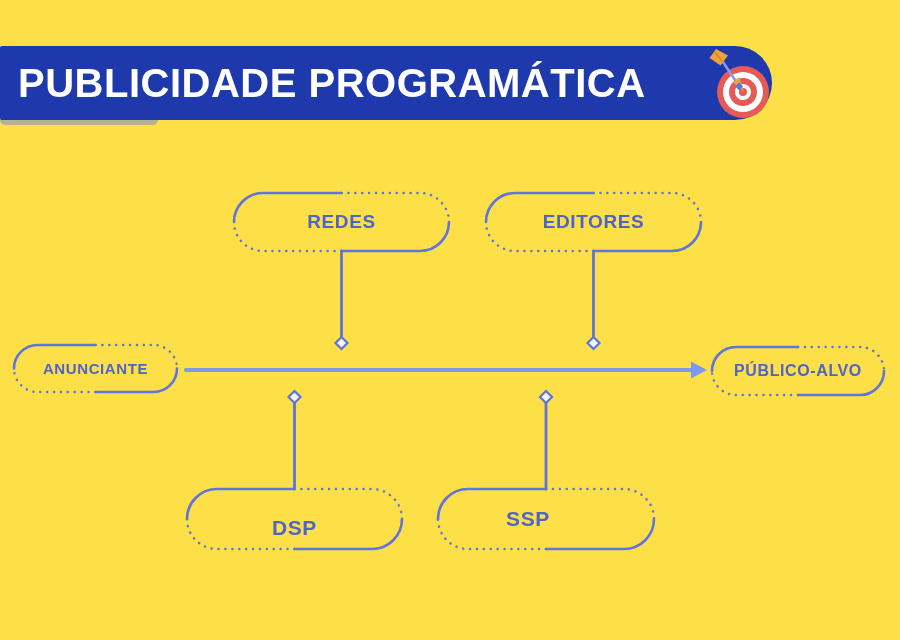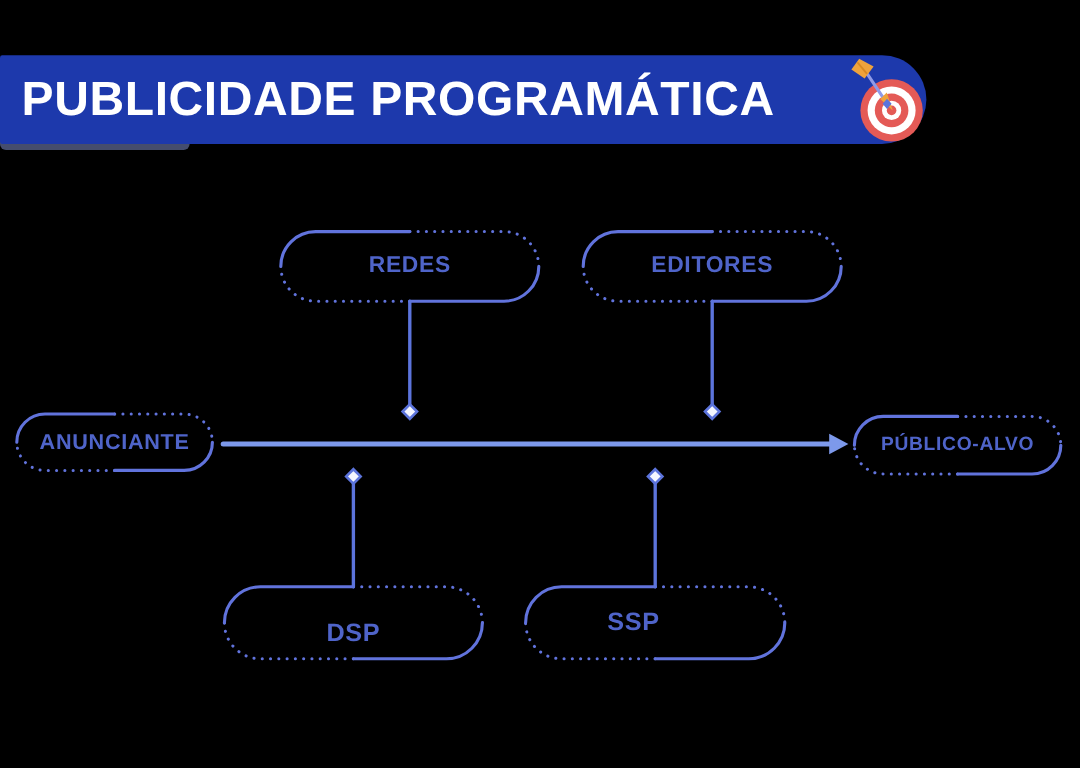--- a/index.html
+++ b/index.html
@@ -1,17 +1,17 @@
 <!DOCTYPE html>
 <html><head>
 <meta charset="utf-8">
 <style>
   html,body{margin:0;padding:0;background:#ffffff;}
   .canvas{
-    position:relative;width:900px;height:640px;background:#000000;overflow:hidden;
+    position:relative;width:900px;height:640px;background:#fde047;overflow:hidden;
     font-family:"Liberation Sans","DejaVu Sans",sans-serif;
   }
   
   .banner-shadow{
     position:absolute;left:0;top:115px;width:158px;height:10px;
     background:rgba(125,140,200,.55);border-radius:0 0 5px 5px;
   }
   .banner{
     position:absolute;left:0;top:46px;width:772px;height:74px;
     background:#1D39AC;border-radius:2px 38px 38px 2px;
@@ -30,21 +30,21 @@
   .diamond{fill:#f4f6ff;stroke:#5C74DC;stroke-width:2.2;}
   .arrow-line{fill:none;stroke:#7D99EB;stroke-width:4.2;stroke-linecap:round;}
   .arrow-head{fill:#7D99EB;}
   
   .node-label{
     position:absolute;display:flex;align-items:center;justify-content:center;
     color:#4F64C9;font-weight:700;letter-spacing:.6px;
   }
   .lbl-redes{left:234px;top:193px;width:215px;height:58px;font-size:19px;}
   .lbl-editores{left:486px;top:193px;width:215px;height:58px;font-size:19px;}
-  .lbl-anunciante{left:14px;top:345px;width:163px;height:47px;font-size:18px;}
+  .lbl-anunciante{left:14px;top:345px;width:163px;height:47px;font-size:15px;}
   .lbl-publico{left:712px;top:347px;width:172px;height:48px;font-size:16px;}
   .lbl-dsp{left:187px;top:498px;width:215px;height:60px;font-size:21px;}
   .lbl-ssp{left:420px;top:489px;width:216px;height:60px;font-size:21px;}
 </style>
 </head>
 <body>
 
 <div class="canvas">
 
   <div class="banner-shadow"></div>

